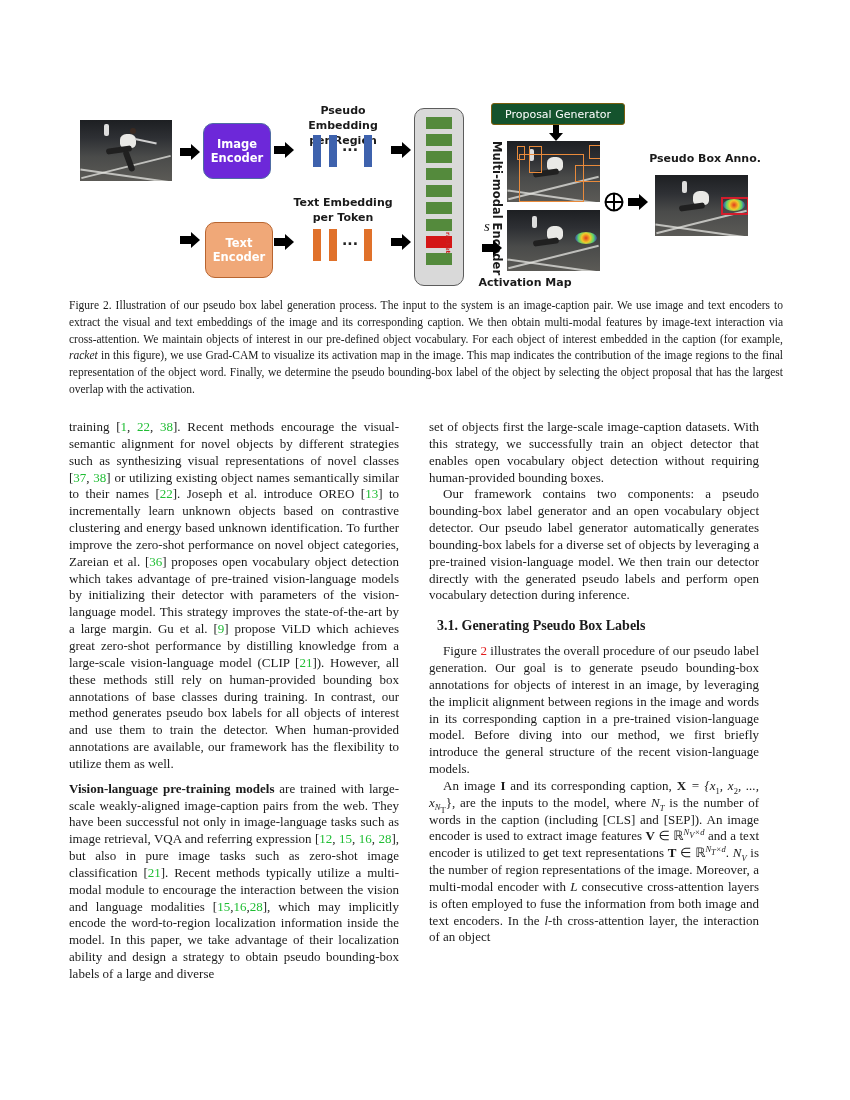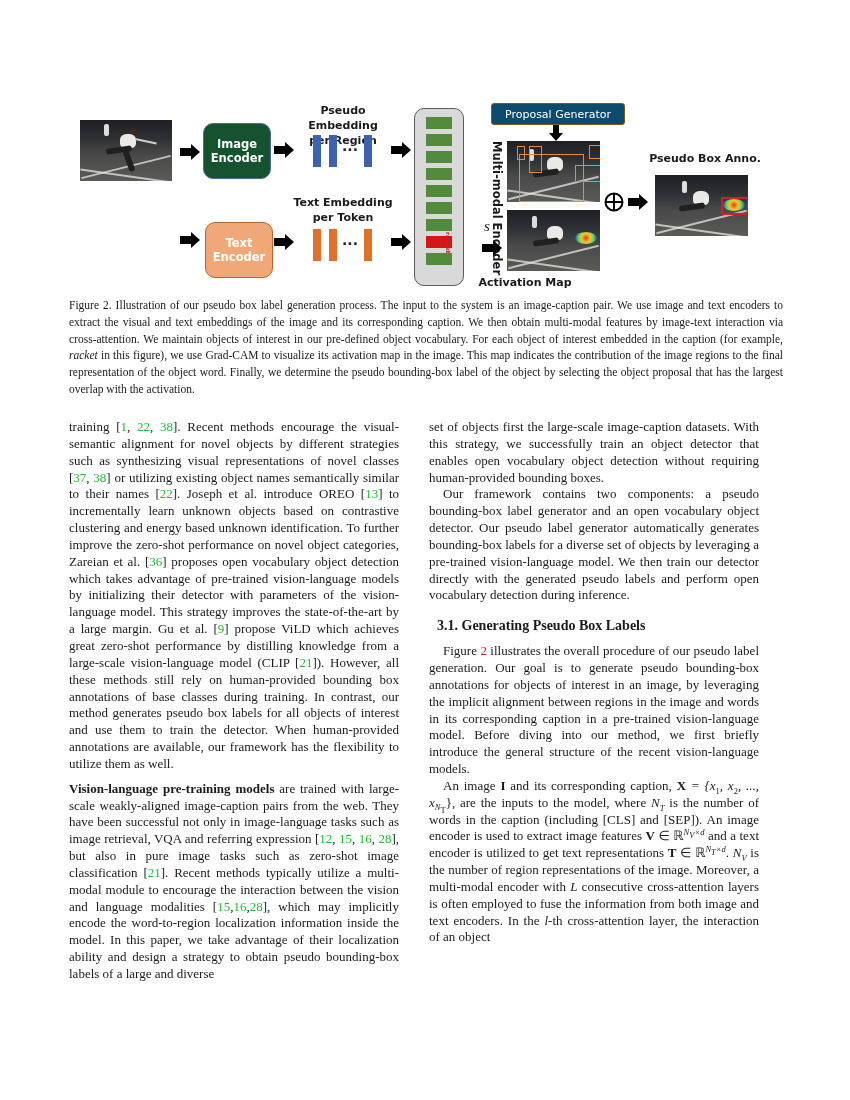--- a/index.html
+++ b/index.html
@@ -14,40 +14,40 @@
   .photo .court { position: absolute; left: 0; right: 0; height: 2px; background: rgba(230,230,225,0.75); }
   .photo .player-body { position: absolute; background: #e9e9e6; border-radius: 40% 40% 30% 30%; }
   .photo .player-legs { position: absolute; background: #202020; border-radius: 3px; }
   .photo .player-head { position: absolute; background: #3a2a22; border-radius: 50%; }
   .photo .arm { position: absolute; height: 2px; background: #cfcfcf; transform-origin: left center; }
   .photo .bg-person { position: absolute; background: #ddd; border-radius: 2px; }
 
   .encoder { position: absolute; width: 66px; height: 54px; border-radius: 10px; color: #ffffff;
              font-size: 11.5px; font-weight: bold; text-align: center; display: flex; align-items: center;
              justify-content: center; line-height: 1.25; white-space: pre-line; }
-  .enc-image { background: #14532d; border: 1.5px solid #4f6da3; }
+  .enc-image { background: #6d28d9; border: 1.5px solid #4f6da3; }
   .enc-text { background: #f0a878; border: 1.5px solid #b86530; }
 
   .arrow { position: absolute; width: 20px; height: 16px; }
   .bar { position: absolute; width: 8px; height: 32px; }
   .bar.blue { background: #3e62ad; }
   .bar.orange { background: #e0712a; }
   .ellipsis { position: absolute; font-size: 14px; font-weight: bold; color: #222; }
 
   .fig-label { position: absolute; font-size: 11px; font-weight: bold; text-align: center; line-height: 1.35; white-space: pre-line; color: #1a1a1a; }
 
   .mm-box { position: absolute; left: 414px; top: 108px; width: 48px; height: 176px; background: #d9d9d9;
             border: 1.5px solid #5c5c5c; border-radius: 10px; }
   .mm-cell { position: absolute; left: 11px; width: 26px; height: 12px; background: #548a3c; }
   .mm-cell.hl { background: #d41616; }
   .mm-title { position: absolute; left: 462px; top: 140px; transform-origin: left top; transform: rotate(90deg) translate(0, -20px);
               font-size: 11.5px; font-weight: bold; white-space: nowrap; }
   .racket-vert { position: absolute; left: 452px; top: 232px; font-size: 6px; color: #cc1f1f; transform: rotate(90deg); transform-origin: left top; font-weight: bold; }
 
-  .proposal { position: absolute; left: 491px; top: 103px; width: 132px; height: 20px; background: #0c4a6e;
+  .proposal { position: absolute; left: 491px; top: 103px; width: 132px; height: 20px; background: #14532d;
               border: 1px solid #7a5e0d; border-radius: 3px; color: #ffffff; font-size: 11px; display: flex;
               align-items: center; justify-content: center; }
 
   .caption-text { position: absolute; left: 72px; top: 224px; width: 112px; text-align: center; font-size: 10.5px; line-height: 1.3; color: #1a1a1a; }
   .racket-box { border: 1px solid #555; color: #e21d1d; font-weight: bold; padding: 0 1px; }
 
   .bbox { position: absolute; border: 1.5px solid #e98a3b; }
   .heat { position: absolute; border-radius: 50%; }
   .oplus { position: absolute; left: 604px; top: 192px; width: 20px; height: 20px; }
 

